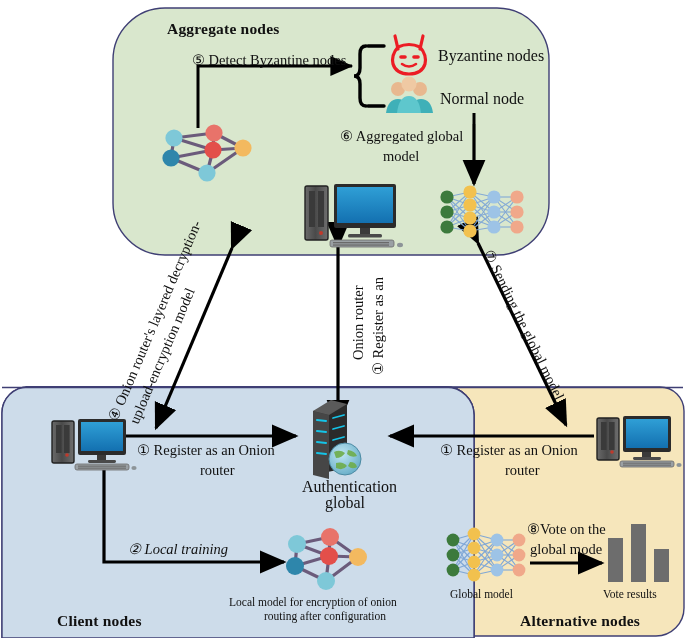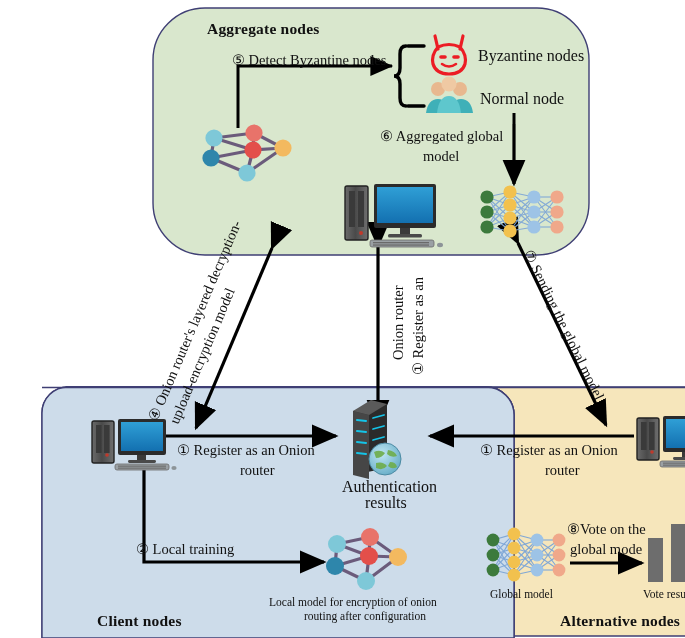--- a/index.html
+++ b/index.html
@@ -1,18 +1,18 @@
 <!DOCTYPE html>
 <html><head>
 <meta charset="utf-8">
 <style>
   html,body{margin:0;padding:0;background:#ffffff;}
   body{width:685px;height:638px;position:relative;overflow:hidden;
        font-family:"Liberation Serif", serif;color:#111;}
-  #stage{position:absolute;left:0;top:0;width:579px;height:638px;margin-left:40px;}
+  #stage{position:absolute;left:0;top:0;width:579px;height:638px;}
   svg.layer{position:absolute;left:0;top:0;width:685px;height:638px;overflow:visible;}
   .txt{position:absolute;white-space:pre;line-height:1.12;}
   .rot-l{transform-origin:0 0;}
   
   .panel-title{font-size:15.5px;font-weight:bold;letter-spacing:.2px;}
   .step{font-size:14.5px;}
   .small{font-size:16px;}
   .tiny{font-size:11.5px;}
 </style>
 </head>
@@ -361,29 +361,29 @@
   <div class="txt step rot-l" style="left:126px;top:420px;transform:rotate(-67deg);">upload-encryption model</div>
 
   <div class="txt step rot-l" style="left:370px;top:375px;transform:rotate(-90deg);">① Register as an</div>
   <div class="txt step rot-l" style="left:350px;top:360px;transform:rotate(-90deg);">Onion router</div>
 
   <div class="txt step rot-l" style="left:495px;top:247px;transform:rotate(64deg);">⑦ Sending the global model</div>
 
   <div class="txt step" style="left:137px;top:442px;">① Register as an Onion</div>
   <div class="txt step" style="left:200px;top:462px;">router</div>
 
-  <div class="txt step" style="left:96px;top:541px;">② Local training</div>
+  <div class="txt step" style="left:128px;top:541px;font-style:italic;">② Local training</div>
 
   <div class="txt tiny" style="left:229px;top:596px;">Local model for encryption of onion</div>
   <div class="txt tiny" style="left:264px;top:610px;font-family:Liberation Serif, serif;">routing after configuration</div>
 
   <div class="txt panel-title" style="left:57px;top:612px;">Client nodes</div>
 
   <div class="txt small" style="left:302px;top:478px;">Authentication</div>
-  <div class="txt small" style="left:325px;top:494px;">results</div>
+  <div class="txt small" style="left:325px;top:494px;">global</div>
 
   <div class="txt step" style="left:440px;top:442px;">① Register as an Onion</div>
   <div class="txt step" style="left:505px;top:462px;">router</div>
 
   <div class="txt step" style="left:527px;top:521px;">⑧Vote on the</div>
   <div class="txt step" style="left:530px;top:541px;">global mode</div>
 
   <div class="txt tiny" style="left:450px;top:588px;">Global model</div>
   <div class="txt tiny" style="left:603px;top:588px;">Vote results</div>
 

